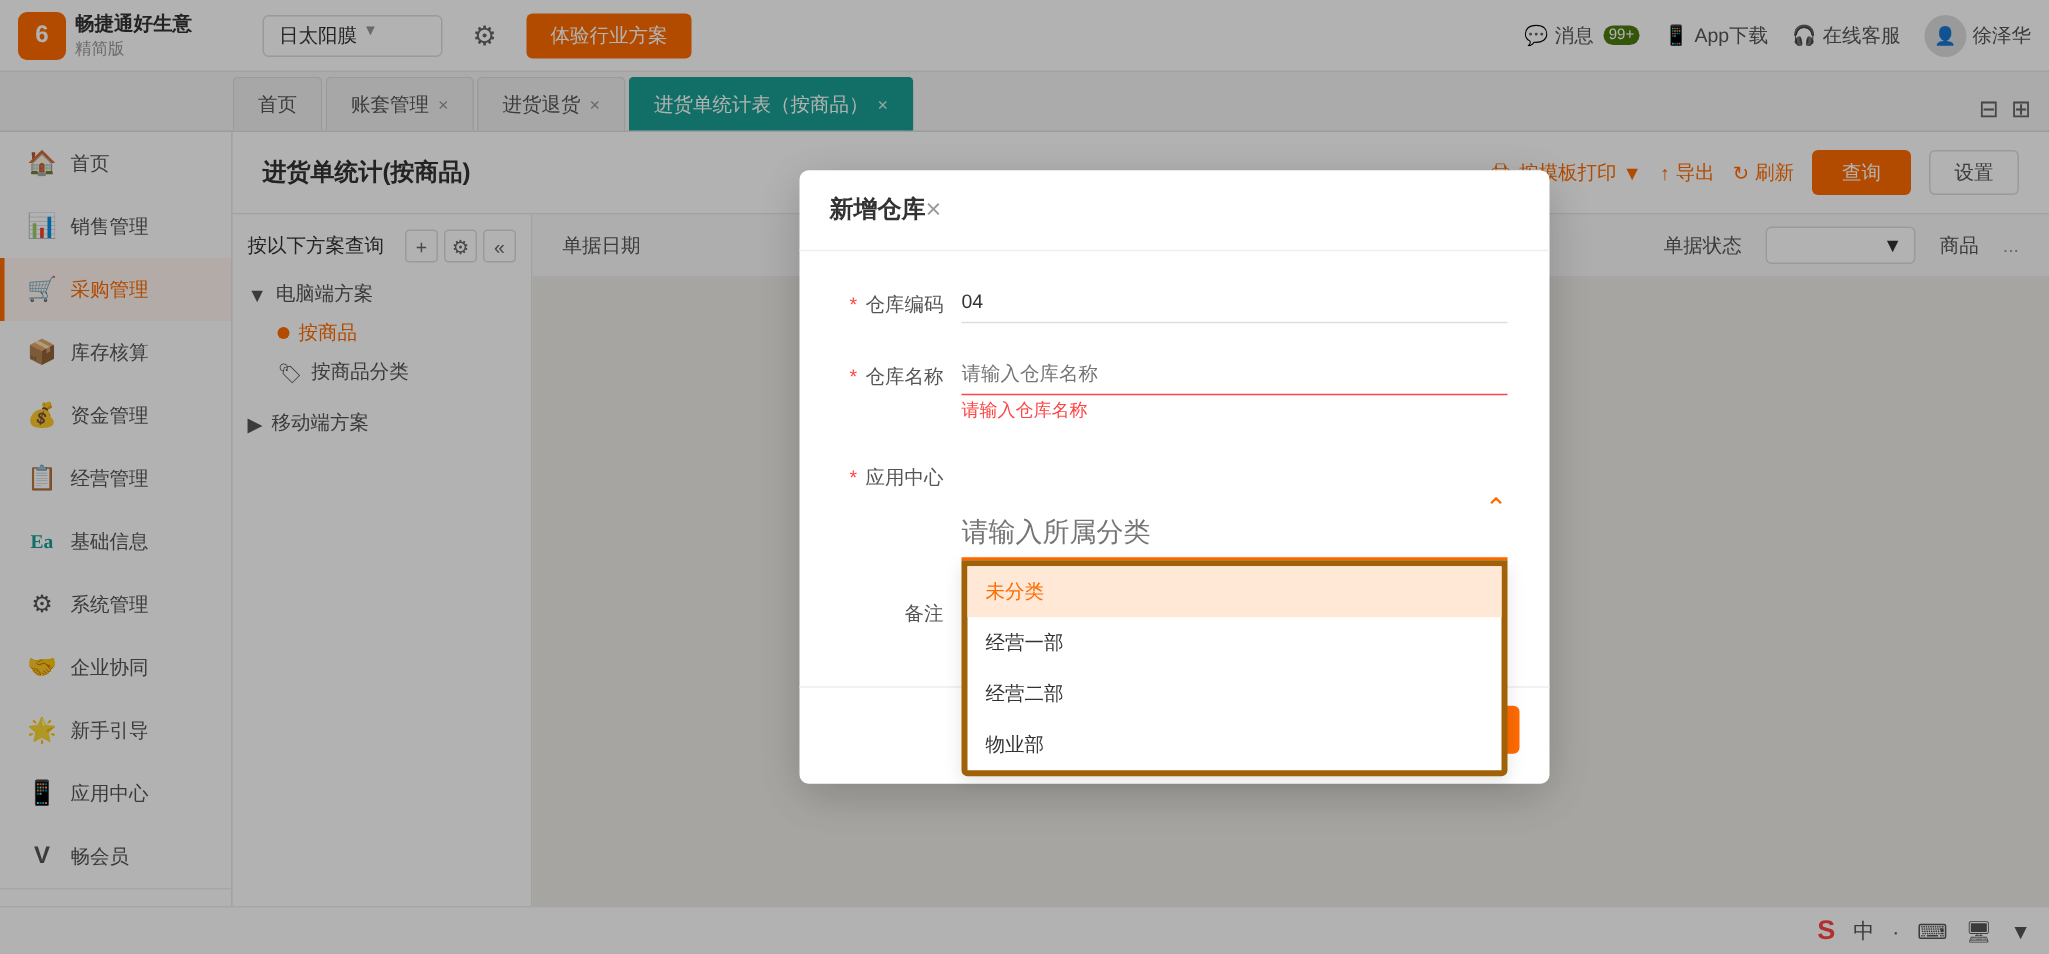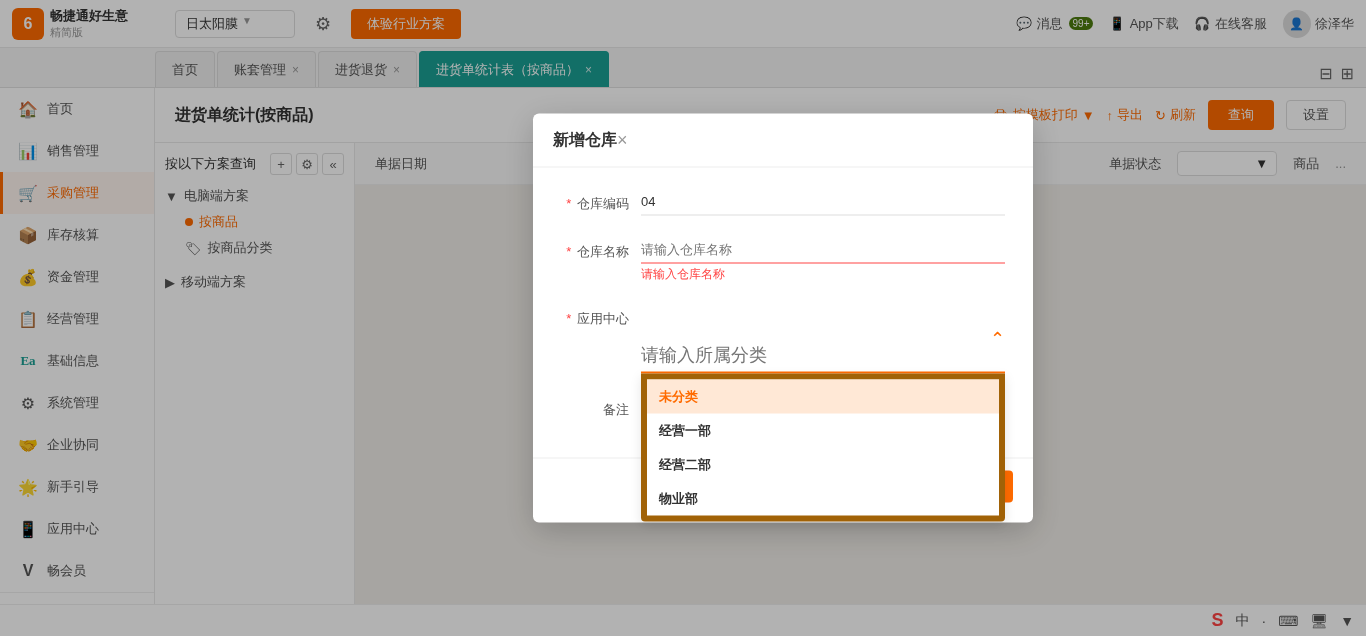--- a/index.html
+++ b/index.html
@@ -200,24 +200,23 @@
       padding: 6px 30px 6px 0; font-size: 18px; color: #333; outline: none;
       background: transparent;
       margin-top: 36px;
     }
     .input-icon { position: absolute; right: 0; top: 50%; transform: translateY(-50%); cursor: pointer; }
     .chevron-up { color: #ff6b00; font-size: 18px; }
 
     
     .dropdown-list {
       position: absolute; left: 0; top: 100%; width: 100%;
-      background: white; border: 6px solid #a16207;
+      background: white; border: 4px solid #a16207;
       box-shadow: 0 4px 12px rgba(0,0,0,0.1); z-index: 300;
       border-radius: 0 0 4px 4px;
-      font-weight: bold;
     }
     .dropdown-item {
       padding: 8px 12px; cursor: pointer; font-size: 13px; color: #333;
     }
     .dropdown-item.selected { background: #ffe8d6; color: #ff6b00; }
 
     
     .dialog-footer {
       display: flex; justify-content: flex-end; gap: 12px;
       padding: 12px 20px 20px; border-top: 1px solid #eee;

